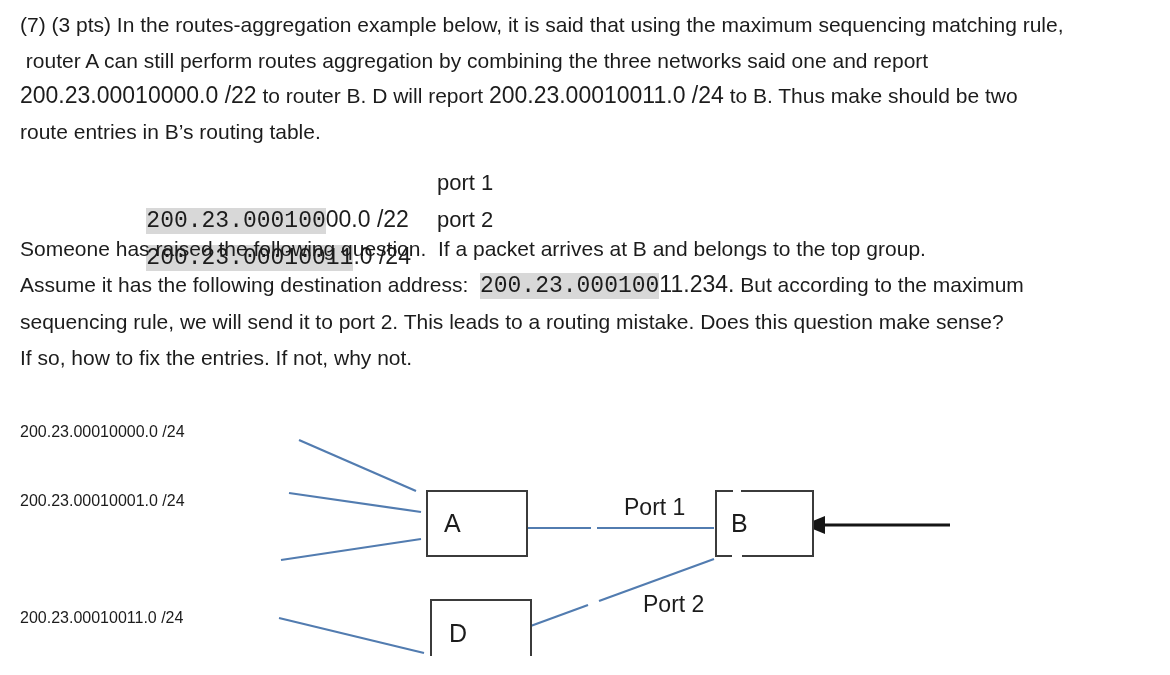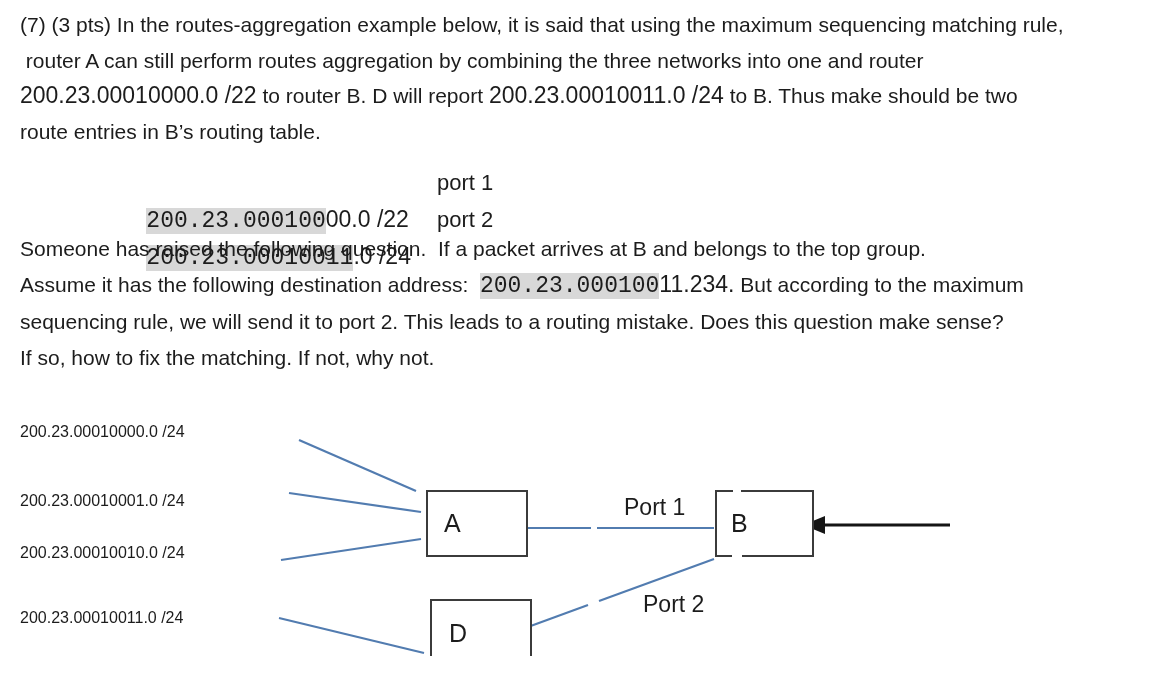--- a/index.html
+++ b/index.html
@@ -40,46 +40,45 @@
   #port1{left:624px;top:495px;}
   #port2{left:643px;top:592px;}
 </style>
 </head>
 <body>
 
 <div class="page">
 
   <div class="para" id="p1">
     <div class="pline"><span class="seg">(7) (3 pts) In the routes-aggregation example below, it is said that using the maximum sequencing matching rule,</span></div>
-    <div class="pline"><span class="seg"> router A can still perform routes aggregation by combining the three networks into one and router</span></div>
+    <div class="pline"><span class="seg"> router A can still perform routes aggregation by combining the three networks said one and report</span></div>
     <div class="pline"><span class="seg seg-num">200.23.00010000.0 /22</span><span class="seg"> to router B. D will report </span><span class="seg seg-num">200.23.00010011.0 /24</span><span class="seg"> to B. Thus make should be two</span></div>
     <div class="pline"><span class="seg">route entries in B’s routing table.</span></div>
   </div>
 
   <div class="rtable">
     <div class="rrow">
       <span class="seg hl">200.23.000100</span><span class="seg">00.0 /22</span>
       <span class="rport">port 1</span>
     </div>
     <div class="rrow">
       <span class="seg hl">200.23.00010011</span><span class="seg">.0 /24</span>
       <span class="rport">port 2</span>
     </div>
   </div>
 
   <div class="para" id="p2">
     <div class="pline"><span class="seg">Someone has raised the following question.  If a packet arrives at B and belongs to the top group.</span></div>
     <div class="pline"><span class="seg">Assume it has the following destination address:  </span><span class="seg seg-num hl">200.23.000100</span><span class="seg seg-num">11.234.</span><span class="seg"> But according to the maximum</span></div>
     <div class="pline"><span class="seg">sequencing rule, we will send it to port 2. This leads to a routing mistake. Does this question make sense?</span></div>
-    <div class="pline"><span class="seg">If so, how to fix the matching. If not, why not.</span></div>
+    <div class="pline"><span class="seg">If so, how to fix the entries. If not, why not.</span></div>
   </div>
 
   <div class="netlabel" id="net0">200.23.00010000.0 /24</div>
   <div class="netlabel" id="net1">200.23.00010001.0 /24</div>
-  <div class="netlabel" id="net2">200.23.00010010.0 /24</div>
   <div class="netlabel" id="net3">200.23.00010011.0 /24</div>
 
   <svg class="lines" viewBox="0 0 1170 675">
     <line class="blue-line" x1="299" y1="440" x2="416" y2="491"></line>
     <line class="blue-line" x1="289" y1="493" x2="421" y2="512"></line>
     <line class="blue-line" x1="281" y1="560" x2="421" y2="539"></line>
     <line class="blue-line" x1="279" y1="618" x2="424" y2="653"></line>
     <line class="blue-line" x1="513" y1="528" x2="591" y2="528"></line>
     <line class="blue-line" x1="597" y1="528" x2="714" y2="528"></line>
     <line class="blue-line" x1="517" y1="631" x2="588" y2="605"></line>

